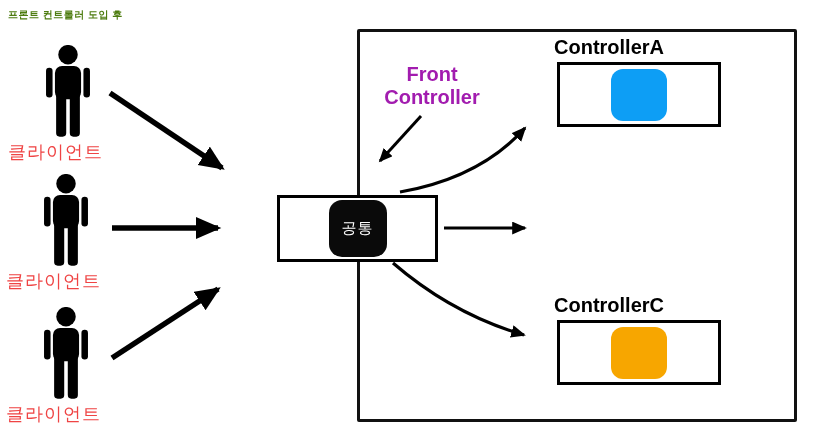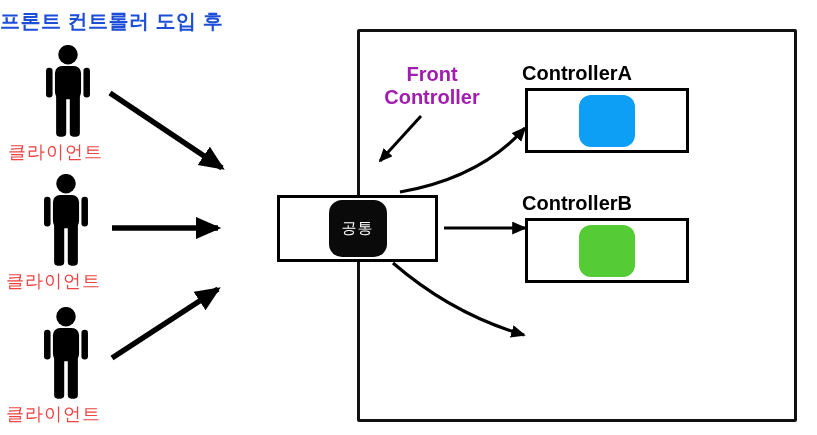--- a/index.html
+++ b/index.html
@@ -7,24 +7,24 @@
   body { font-family: "Liberation Sans", sans-serif; }
   .canvas {
     position: relative;
     width: 817px;
     height: 435px;
     background: #fff;
     overflow: hidden;
   }
   .title {
     position: absolute;
-    left: 0; top: 8px;
-    font-size: 20px;
+    left: 8px; top: 8px;
+    font-size: 10px;
     font-weight: bold;
-    color: #1d4ed8;
+    color: #4d7c0f;
     letter-spacing: 0.5px;
   }
   
   .client { position: absolute; width: 120px; text-align: left; }
   .client .figure { display: block; margin-left: 22px; }
   .client .label {
     display: block;
     margin-top: 2px;
     font-size: 18px;
     color: #ef4444;
@@ -75,21 +75,21 @@
     left: 372px; top: 63px;
     width: 120px;
     text-align: center;
     font-size: 20px;
     font-weight: bold;
     color: #a21caf;
     line-height: 1.15;
     z-index: 2;
   }
   
-  .controller { position: absolute; left: 525px; width: 193px; z-index: 2; margin-top: 26px; }
+  .controller { position: absolute; left: 557px; width: 193px; z-index: 2; }
   .controller .name {
     font-size: 20px;
     font-weight: bold;
     color: #000;
     margin-bottom: 3px;
     margin-left: -3px;
     white-space: nowrap;
   }
   .controller .box {
     width: 164px; height: 65px;
@@ -174,27 +174,27 @@
     </div>
   </div>
 
   <div class="controller controllerA">
     <div class="name">ControllerA</div>
     <div class="box">
       <div class="chip" style="background: rgb(13, 158, 245);"></div>
     </div>
   </div>
 
-  <div class="controller controllerB">
-    <div class="name">ControllerB</div>
+
+  <div class="controller controllerC">
+    <div class="name">ControllerC</div>
     <div class="box">
-      <div class="chip" style="background: rgb(85, 203, 53);"></div>
+      <div class="chip" style="background: rgb(247, 166, 0);"></div>
     </div>
   </div>
-
 
   <svg class="arrows" width="817" height="435" viewBox="0 0 817 435">
     <defs>
       <marker id="head" markerWidth="6" markerHeight="5" refX="4.0" refY="2" orient="auto" markerUnits="strokeWidth">
         <path d="M0,0 L4.6,2 L0,4 z" fill="#000"></path>
       </marker>
     </defs>
     <path d="M110,93 L222,168" stroke="#000" stroke-width="5.5" fill="none" marker-end="url(#head)"></path>
     <path d="M112,228 L218,228" stroke="#000" stroke-width="5.5" fill="none" marker-end="url(#head)"></path>
     <path d="M112,358 L218,289" stroke="#000" stroke-width="5.5" fill="none" marker-end="url(#head)"></path>

